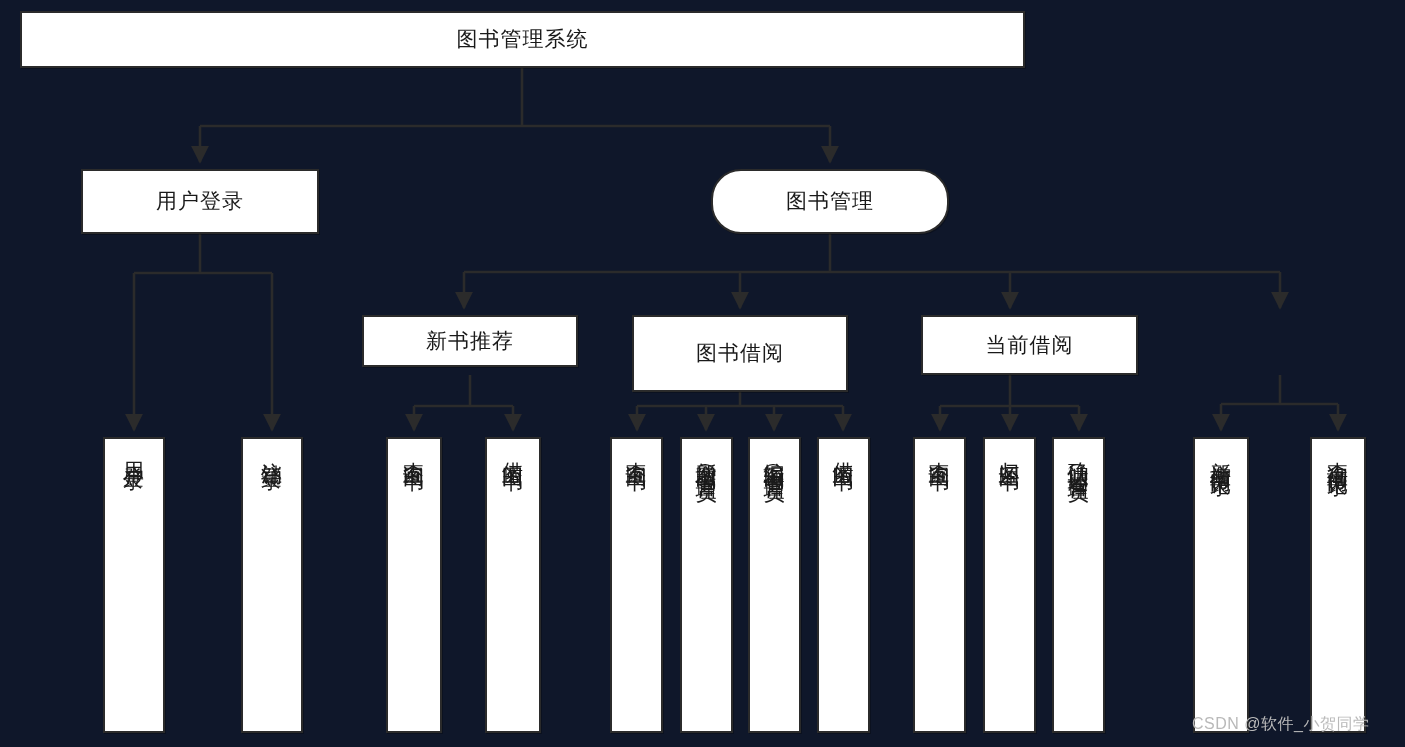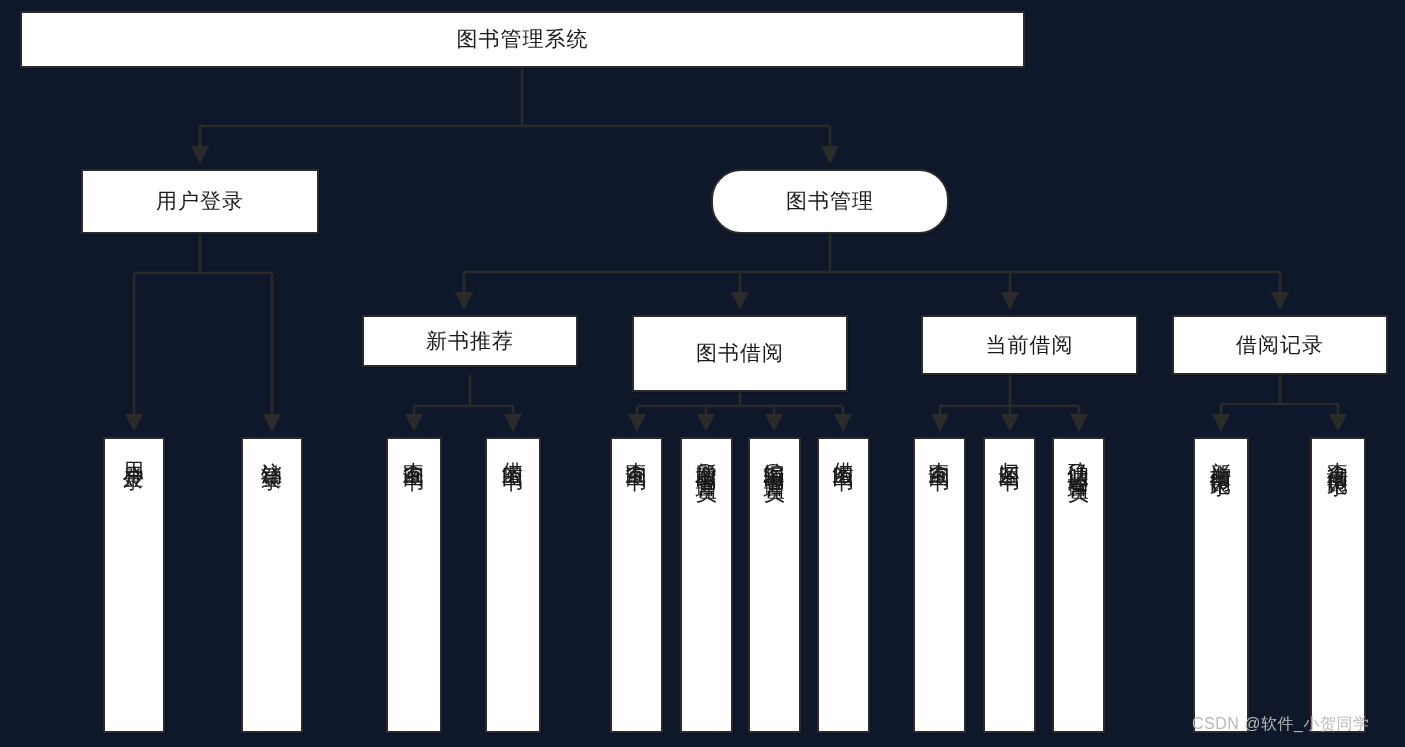--- a/index.html
+++ b/index.html
@@ -138,23 +138,20 @@
 
   <div class="node h" style="left:362px; top:315px; width:216px; height:52px;">
     <span class="label">新书推荐</span>
   </div>
   <div class="node h" style="left:632px; top:315px; width:216px; height:77px;">
     <span class="label">图书借阅</span>
   </div>
   <div class="node h" style="left:902px; top:315px; width:217px; height:60px;margin-left:19px;">
     <span class="label">当前借阅</span>
   </div>
-  <div class="node h" style="left:1172px; top:315px; width:216px; height:60px;">
-    <span class="label">借阅记录</span>
-  </div>
 
   <div class="node v" style="left:103px; top:437px; width:62px; height:296px;">
     <span class="label">用户登录</span>
   </div>
   <div class="node v" style="left:241px; top:437px; width:62px; height:296px;">
     <span class="label">注销登录</span>
   </div>
 
   <div class="node v" style="left:386px; top:437px; width:56px; height:296px;">
     <span class="label">查询图书</span>

